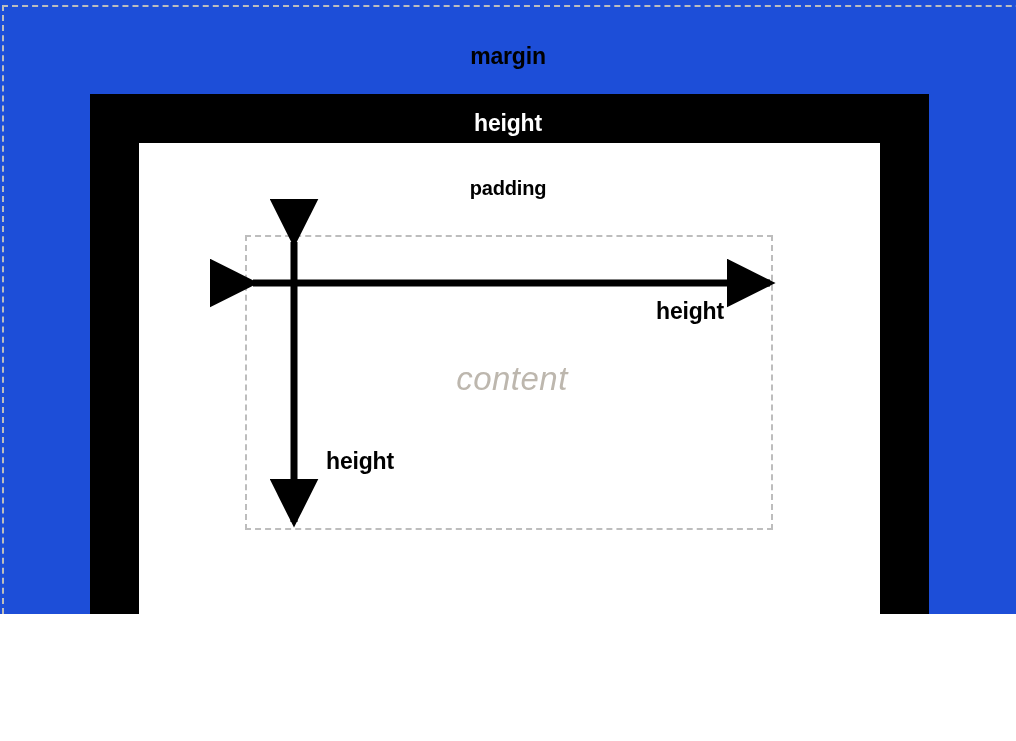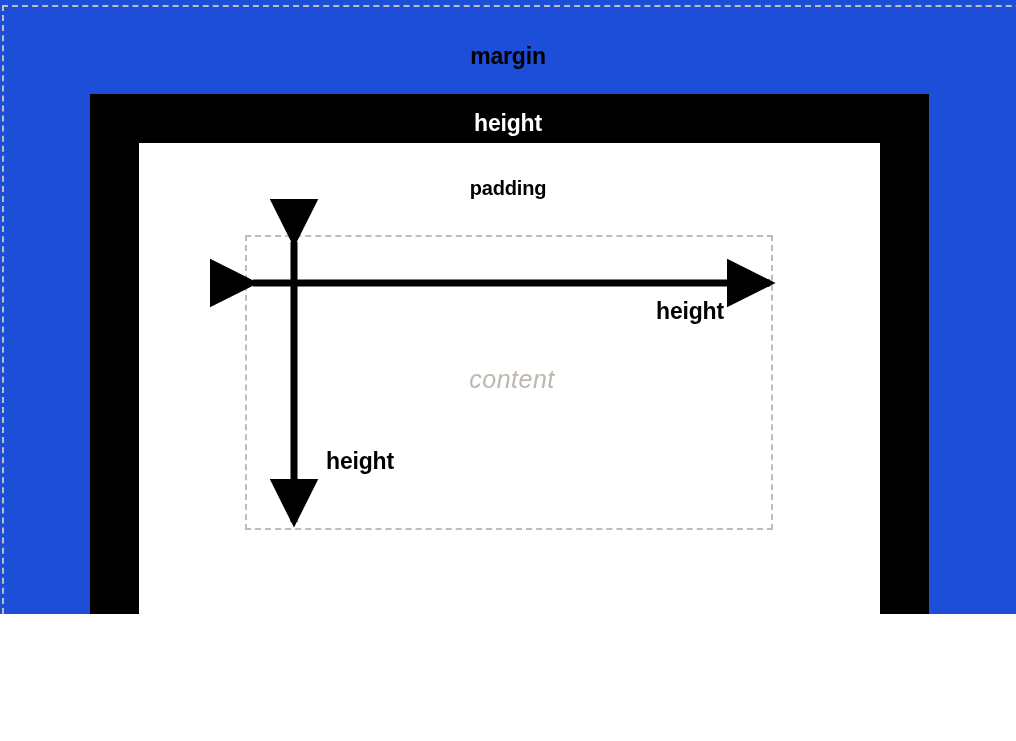--- a/index.html
+++ b/index.html
@@ -80,21 +80,21 @@
 
   .label-margin  { left: 508px; top: 56px;  font-size: 23px; }
   .label-border  { left: 508px; top: 123px; font-size: 23px; color: #ffffff; }
   .label-padding { left: 508px; top: 188px; font-size: 20px; }
   .label-width   { left: 690px; top: 311px; font-size: 23px; }
   .label-height  { left: 360px; top: 461px; font-size: 23px; }
 
   .label-content {
     left: 512px;
     top: 379px;
-    font-size: 25px;
+    font-size: 33px;
     font-weight: normal;
     font-style: italic;
     color: #bdb7ae;
     letter-spacing: 0.5px;
   }
 
   
   .arrow-layer {
     position: absolute;
     left: 0;

